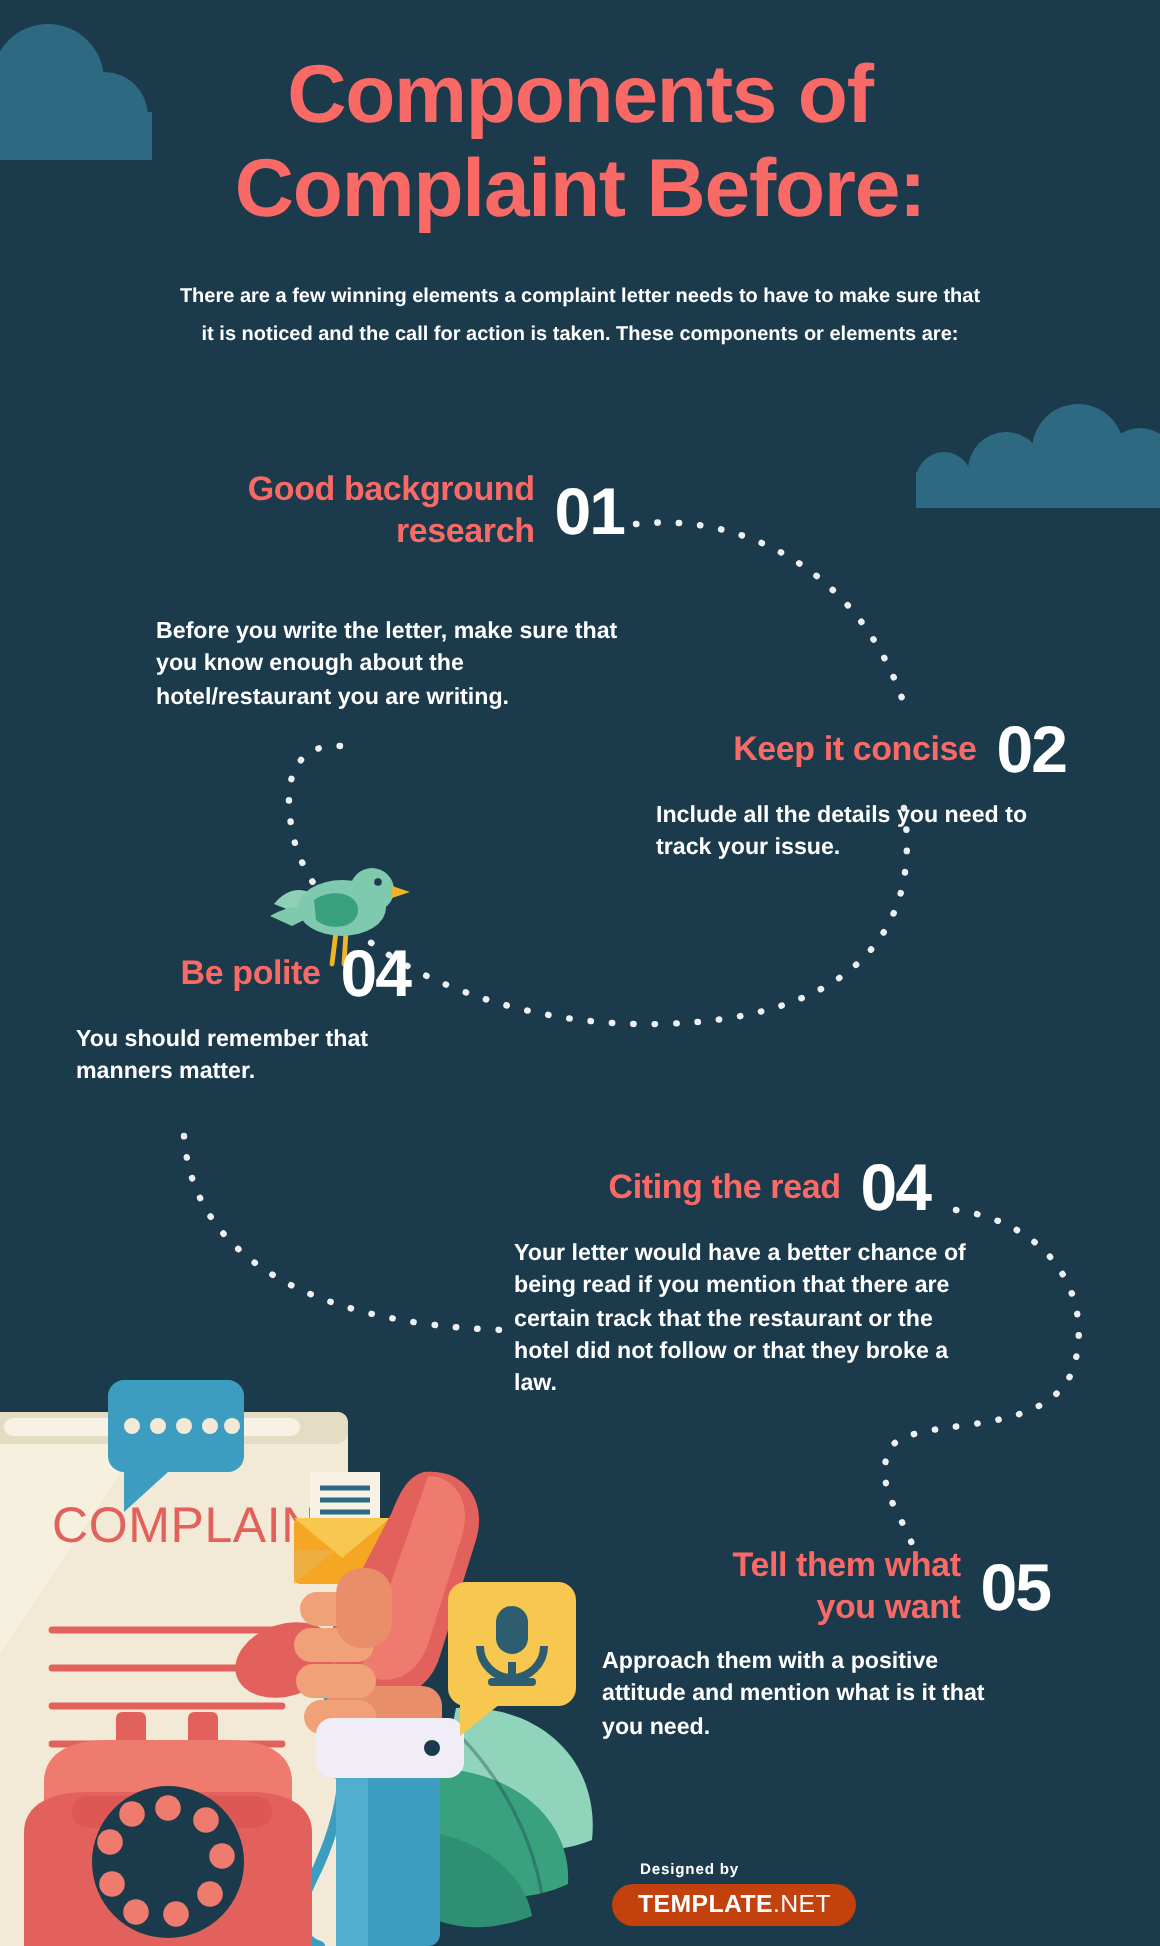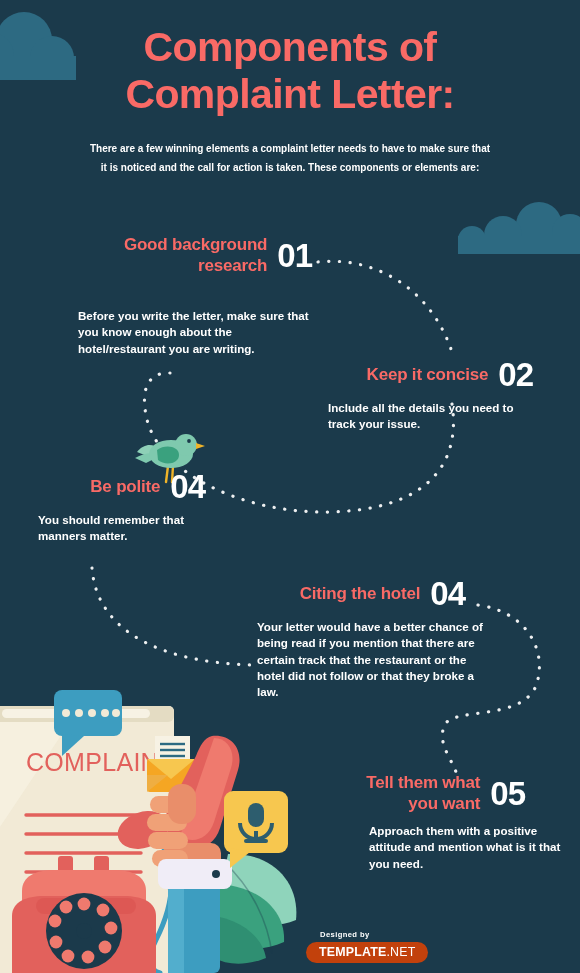--- a/index.html
+++ b/index.html
@@ -52,21 +52,21 @@
   
   #step1 { left:0px;   top:234px; width:312px; }
   #step1 .step-body { width:232px; margin-left:78px;margin-top:32px; }
   #step2 { left:230px; top:358px; width:303px; }
   #step2 .step-body { width:215px; margin-left:98px; }
   #step3 { left:0px;   top:470px; width:205px; }
   #step3 .step-body { width:180px; margin-left:38px; }
   #step4 { left:180px; top:577px; width:285px; }
   #step4 .step-body { width:230px; margin-left:77px; }
   #step5 { left:250px; top:772px; width:275px; }
-  #step5 .step-body { width:195px; margin-left:119px; }
+  #step5 .step-body { width:195px; margin-left:51px; }
 
   
   .dots { position:absolute; left:0; top:0; width:580px; height:973px; pointer-events:none; }
 
   
   .bird { position:absolute; left:133px; top:428px; width:72px; height:62px; }
 
   
   .illus { position:absolute; left:0; top:676px; width:310px; height:297px; }
 
@@ -99,21 +99,21 @@
   <div class="cloud" style="left:458px; top:202px; width:128px; height:50px;">
     <i style="left:58px; top:0px;  width:46px; height:46px;"></i>
     <i style="left:26px; top:14px; width:38px; height:38px;"></i>
     <i style="left:0px;  top:24px; width:28px; height:28px;"></i>
     <i style="left:94px; top:12px; width:36px; height:36px;"></i>
     <b style="left:0px;  top:34px; width:130px; height:18px;"></b>
   </div>
 
   <div class="title">
     <div>Components of</div>
-    <div>Complaint Letter:</div>
+    <div>Complaint Before:</div>
   </div>
   <div class="intro">There are a few winning elements a complaint letter needs to have to make sure that it is noticed and the call for action is taken. These components or elements are:</div>
 
   <svg class="dots" viewBox="0 0 580 973" xmlns="http://www.w3.org/2000/svg">
     <g fill="none" stroke="#ffffff" stroke-width="3.2" stroke-linecap="round" stroke-dasharray="0.2 10.5" opacity="0.92">
 
       <path d="M318,262 C372,256 430,286 452,352"></path>
 
       <path d="M452,404 C462,470 420,510 330,512 C240,514 150,470 145,408
                C142,384 152,372 170,373"></path>
@@ -173,21 +173,21 @@
         <div>Be polite</div>
       </div>
       <div class="step-num">04</div>
     </div>
     <div class="step-body">You should remember that manners matter.</div>
   </div>
 
   <div class="step" id="step4">
     <div class="step-head">
       <div class="step-title">
-        <div>Citing the hotel</div>
+        <div>Citing the read</div>
       </div>
       <div class="step-num">04</div>
     </div>
     <div class="step-body">Your letter would have a better chance of being read if you mention that there are certain track that the restaurant or the hotel did not follow or that they broke a law.</div>
   </div>
 
   <div class="step" id="step5">
     <div class="step-head">
       <div class="step-title">
         <div>Tell them what</div>

